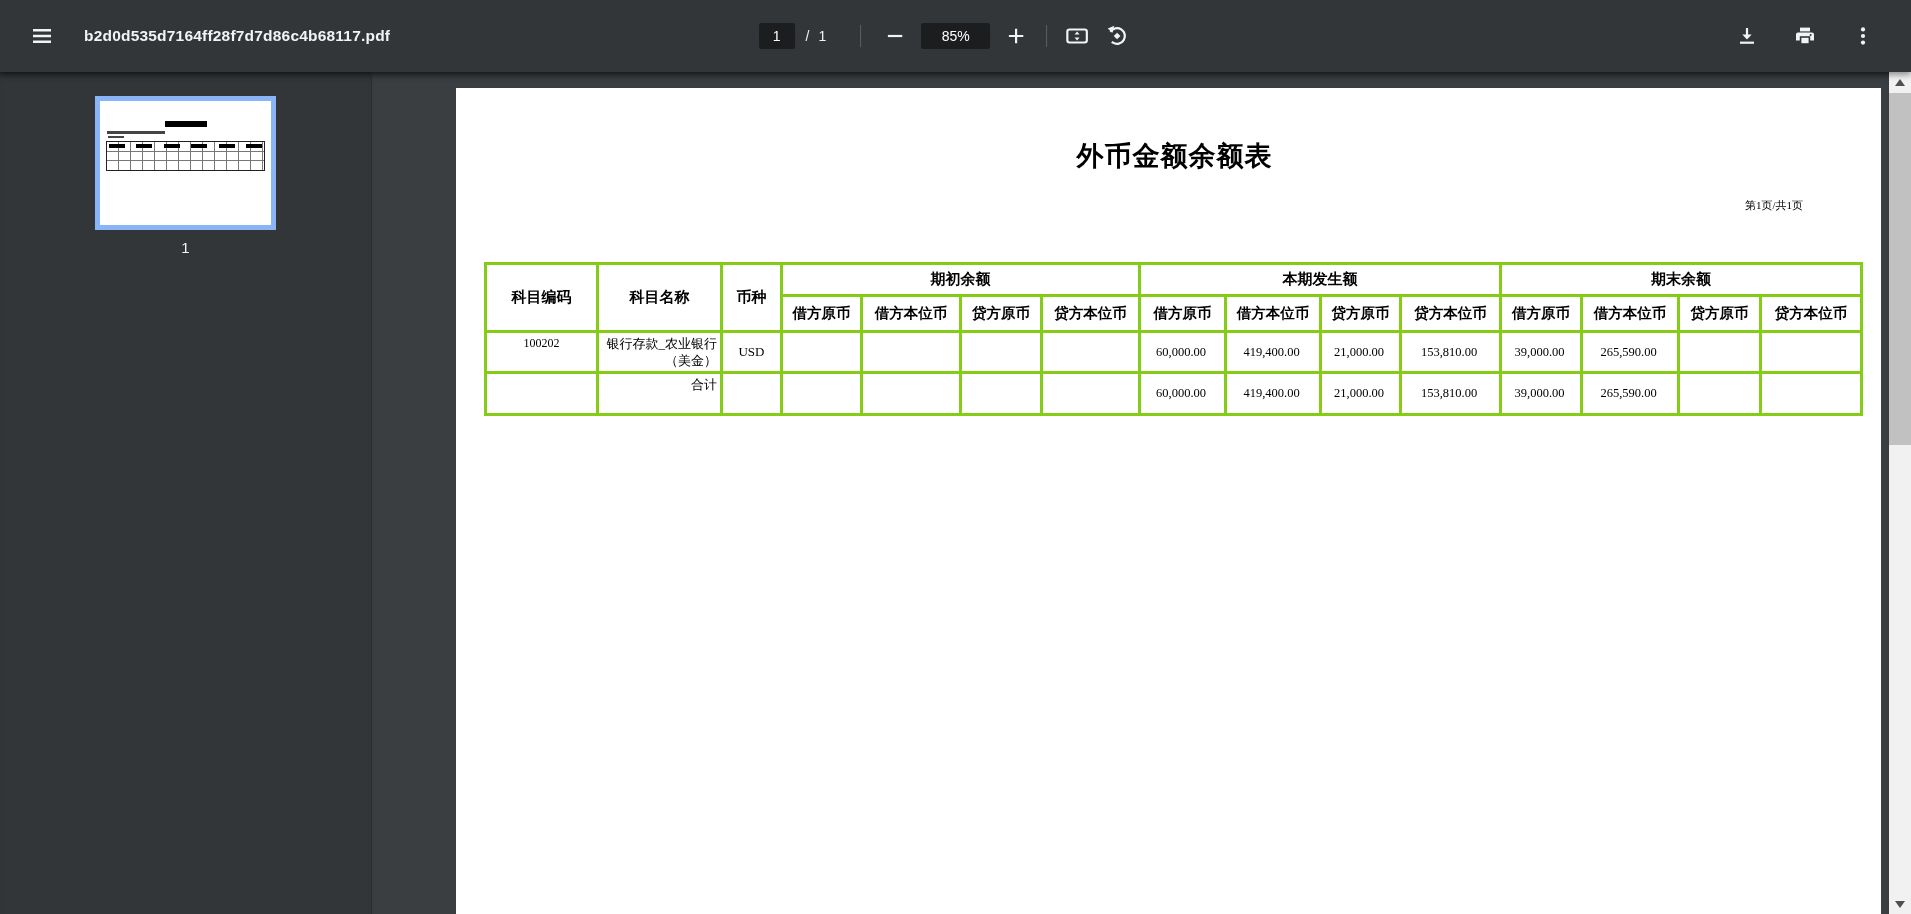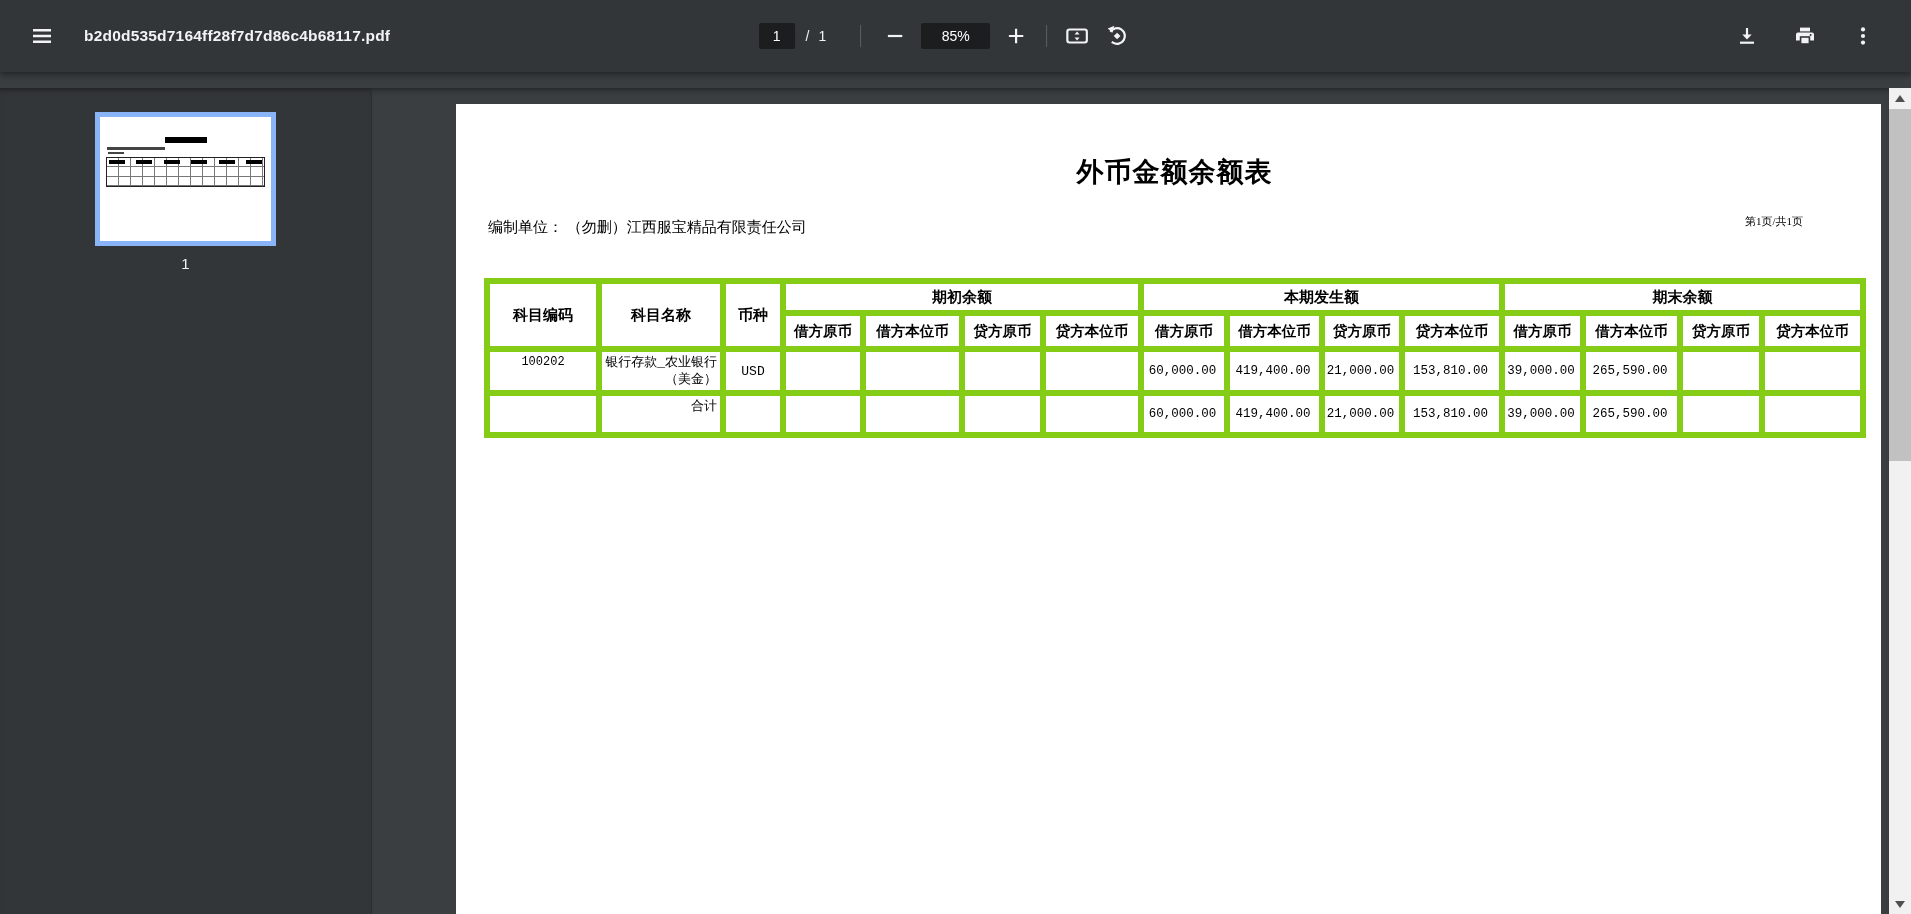--- a/index.html
+++ b/index.html
@@ -1,17 +1,17 @@
 <!DOCTYPE html>
 <html style="--color-thumbnail-selected-border: #8ab4f8;"><head>
 <meta charset="utf-8">
 <style>
   * { margin:0; padding:0; box-sizing:border-box; }
   html,body { width:1911px; height:914px; overflow:hidden; background:#3a3e41; font-family:"Liberation Sans", sans-serif; }
-  .app { width:1911px; height:914px; display:flex; flex-direction:column;gap:16px; }
+  .app { width:1911px; height:914px; display:flex; flex-direction:column; }
 
   
   .toolbar { height:72px; flex:0 0 72px; background:#323639; position:relative; display:flex; align-items:center; box-shadow:0 3px 6px rgba(0,0,0,.4); z-index:10; }
   .tb-left { display:flex; align-items:center; padding-left:22px; }
   .icon-btn { width:40px; height:40px; border:none; background:transparent; display:flex; align-items:center; justify-content:center; cursor:pointer; padding:0; }
   .icon-btn svg { display:block; }
   .filename { color:#f1f3f4; font-size:15.5px; font-weight:bold; margin-left:22px; letter-spacing:.2px; }
   .tb-center { position:absolute; left:50%; top:0; height:72px; transform:translateX(-52%); display:flex; align-items:center; }
   .page-box { width:36px; height:26px; background:#1b1d1e; border-radius:2px; color:#fff; font-size:14px; display:flex; align-items:center; justify-content:center; cursor:text; }
   .pg-sep { color:#f1f3f4; font-size:14px; margin-left:11px; }
@@ -39,21 +39,21 @@
 
   .viewer { flex:1; position:relative; overflow:hidden; background:#3a3e41; box-shadow:inset 0 6px 6px -5px rgba(0,0,0,.5); }
   .pdf-page { position:absolute; left:84px; top:16px; width:1425px; height:1100px; background:#fff; font-family:"Liberation Serif","DejaVu Serif",serif; color:#000; }
 
   .doc-title { position:absolute; top:50px; left:0; right:0; text-align:center; font-size:27px; font-weight:bold; letter-spacing:1px;margin-left:12px; }
   .org { position:absolute; top:112px; left:32px; font-size:15px; line-height:23px; }
   .pageinfo { position:absolute; top:110px; right:78px; font-size:11px; }
   .period { position:absolute; top:146px; left:0; right:0; text-align:center; font-size:15px; }
 
   .bal-table { position:absolute; top:174px; left:28px; width:1376px; border-collapse:collapse; table-layout:fixed; }
-  .bal-table th, .bal-table td { border:6px solid #84cc16; overflow:hidden;font-family:Liberation Mono, monospace; }
+  .bal-table th, .bal-table td { border:3px solid #84cc16; overflow:hidden; }
   .bal-table th { font-size:15px; font-weight:bold; text-align:center; vertical-align:middle; padding:1px 2px; }
   .bal-table tr.h1 th { height:32px; }
   .bal-table tr.h2 th { height:36px; font-size:14.5px; }
   .bal-table tr.r1 td { height:39px; }
   .bal-table tr.r2 td { height:42px; }
   td.code { font-size:12px; text-align:center; vertical-align:top; padding:3px 3px; }
   td.name { font-size:13px; text-align:right; vertical-align:top; padding:2px 3px; line-height:17px; }
   td.cur  { font-size:13px; text-align:center; vertical-align:middle; }
   td.num  { font-size:12.5px; text-align:center; vertical-align:middle; padding-right:3px; }
 
@@ -160,21 +160,20 @@
           </div>
         </div>
         <div class="thumb-label">1</div>
       </div>
     </aside>
 
     <main class="viewer">
       <div class="pdf-page">
         <h1 class="doc-title">外币金额余额表</h1>
         <div class="org">
-          <div>编制单位： （勿删）江西服宝精品有限责任公司</div>
         </div>
         <div class="pageinfo">第1页/共1页</div>
 
         <table class="bal-table">
           <colgroup>
             <col style="width:112px">
               <col style="width:124px">
               <col style="width:60px">
             <col style="width:80px">
               <col style="width:99px">

